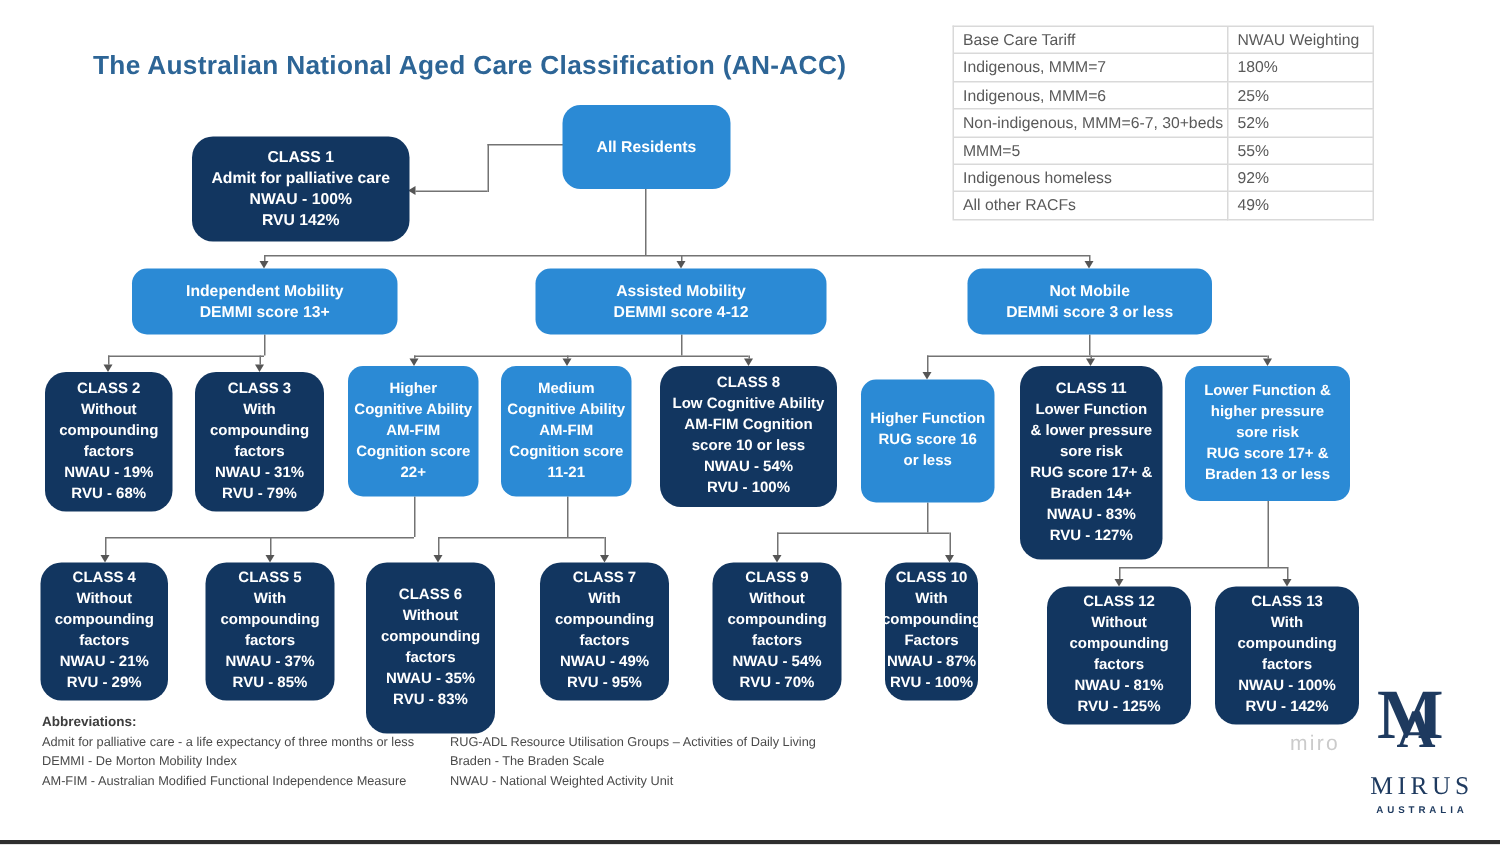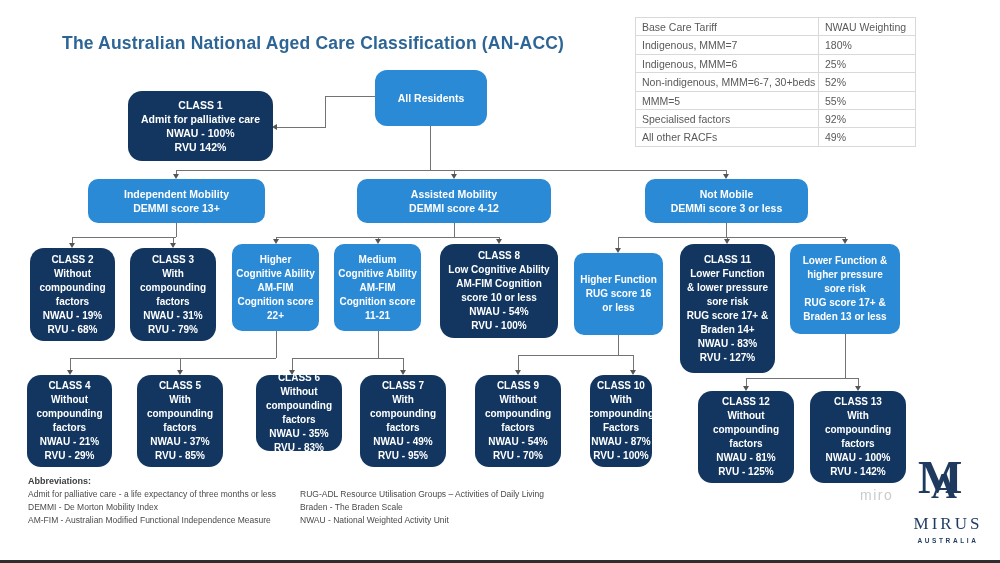--- a/index.html
+++ b/index.html
@@ -69,21 +69,21 @@
       </div>
       <div class="trow">
         <div class="tcell">Non-indigenous, MMM=6-7, 30+beds</div>
         <div class="tcell tval">52%</div>
       </div>
       <div class="trow">
         <div class="tcell">MMM=5</div>
         <div class="tcell tval">55%</div>
       </div>
       <div class="trow">
-        <div class="tcell">Specialised factors</div>
+        <div class="tcell">Indigenous homeless</div>
         <div class="tcell tval">92%</div>
       </div>
       <div class="trow">
         <div class="tcell">All other RACFs</div>
         <div class="tcell tval">49%</div>
       </div>
     </div>
 
   <div class="lh" style="left:325px;top:96px;width:51px;"></div>
   <div class="lv" style="left:325px;top:96px;height:32px;"></div>
@@ -215,21 +215,21 @@
 compounding
 factors
 NWAU - 21%
 RVU - 29%</span></div>
   <div class="node dark" style="left:137px;top:375px;width:86px;height:92px;"><span>CLASS 5
 With
 compounding
 factors
 NWAU - 37%
 RVU - 85%</span></div>
-  <div class="node dark" style="left:256px;top:375px;width:86px;height:76px;"><span>CLASS 6
+  <div class="node dark" style="left:244px;top:375px;width:86px;height:114px;"><span>CLASS 6
 Without
 compounding
 factors
 NWAU - 35%
 RVU - 83%</span></div>
   <div class="node dark" style="left:360px;top:375px;width:86px;height:92px;"><span>CLASS 7
 With
 compounding
 factors
 NWAU - 49%

